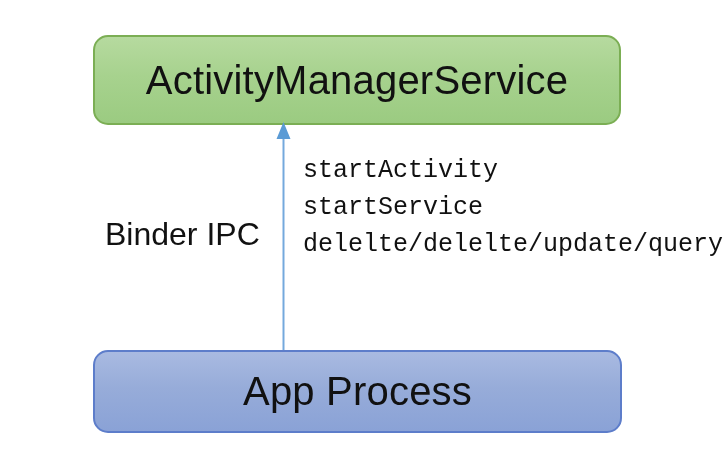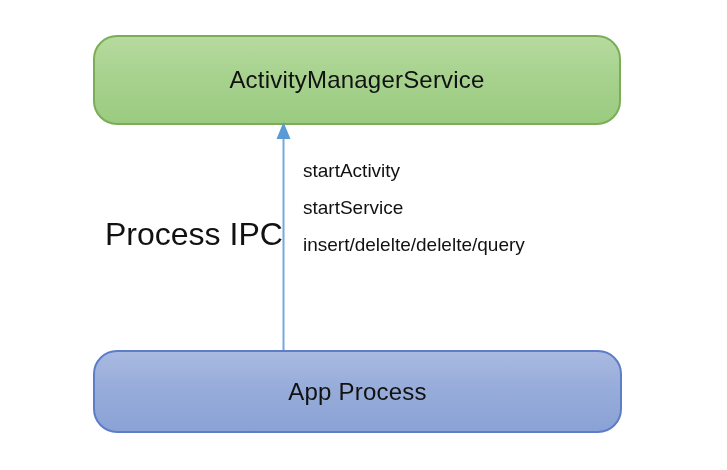--- a/index.html
+++ b/index.html
@@ -14,22 +14,22 @@
     height: 470px;
     background: #ffffff;
     overflow: hidden;
     color: #111111;
   }
   .box {
     position: absolute;
     display: flex;
     align-items: center;
     justify-content: center;
-    border-radius: 24px;
-    font-size: 24px;
+    border-radius: 15px;
+    font-size: 40px;
     letter-spacing: 0.2px;
     color: #111111;
   }
   .box-green {
     left: 93px;
     top: 35px;
     width: 524px;
     height: 86px;
     background: linear-gradient(to bottom, #b6da9f 0%, #a7d28e 45%, #9bcb81 100%);
     border: 2px solid #7bae54;
@@ -55,45 +55,46 @@
     top: 214px;
     font-size: 32px;
     line-height: 40px;
     color: #111111;
     white-space: nowrap;
   }
   .ipc-list {
     position: absolute;
     left: 303px;
     top: 152px;
-    font-size: 19px;
+    font-size: 25px;
     line-height: 37px;
     color: #111111;
     white-space: nowrap;
+    font-family: Liberation Mono, monospace;
   }
 </style>
 </head>
 <body>
 
 <div class="canvas">
 
   <div class="box box-green">
     <span>ActivityManagerService</span>
   </div>
 
   <svg class="arrow-svg" viewBox="0 0 27 230">
     <line x1="13.5" y1="15" x2="13.5" y2="229" stroke="#74a9dd" stroke-width="2"></line>
     <polygon points="13.5,1 6.5,18 20.5,18" fill="#5b9bd5"></polygon>
   </svg>
 
-  <div class="binder-label">Process IPC</div>
+  <div class="binder-label">Binder IPC</div>
 
   <div class="ipc-list">
     <div>startActivity</div>
     <div>startService</div>
-    <div>insert/delelte/delelte/query</div>
+    <div>delelte/delelte/update/query</div>
   </div>
 
   <div class="box box-blue">
     <span>App Process</span>
   </div>
 
 </div>
 
 </body></html>

